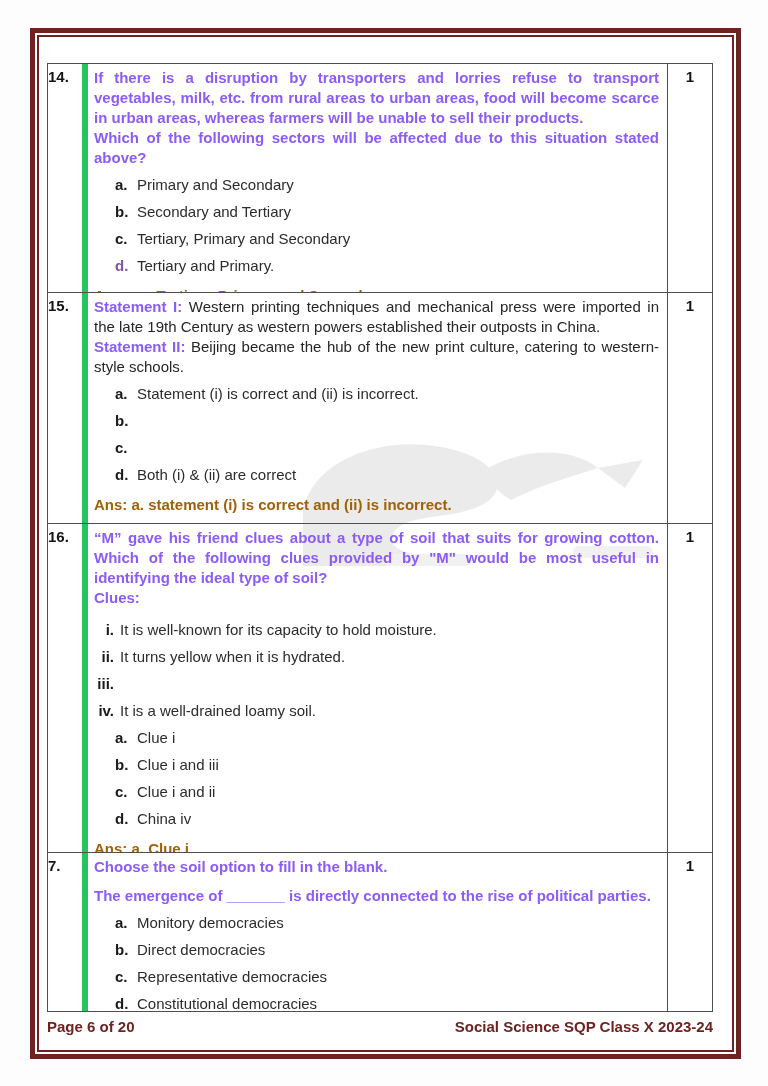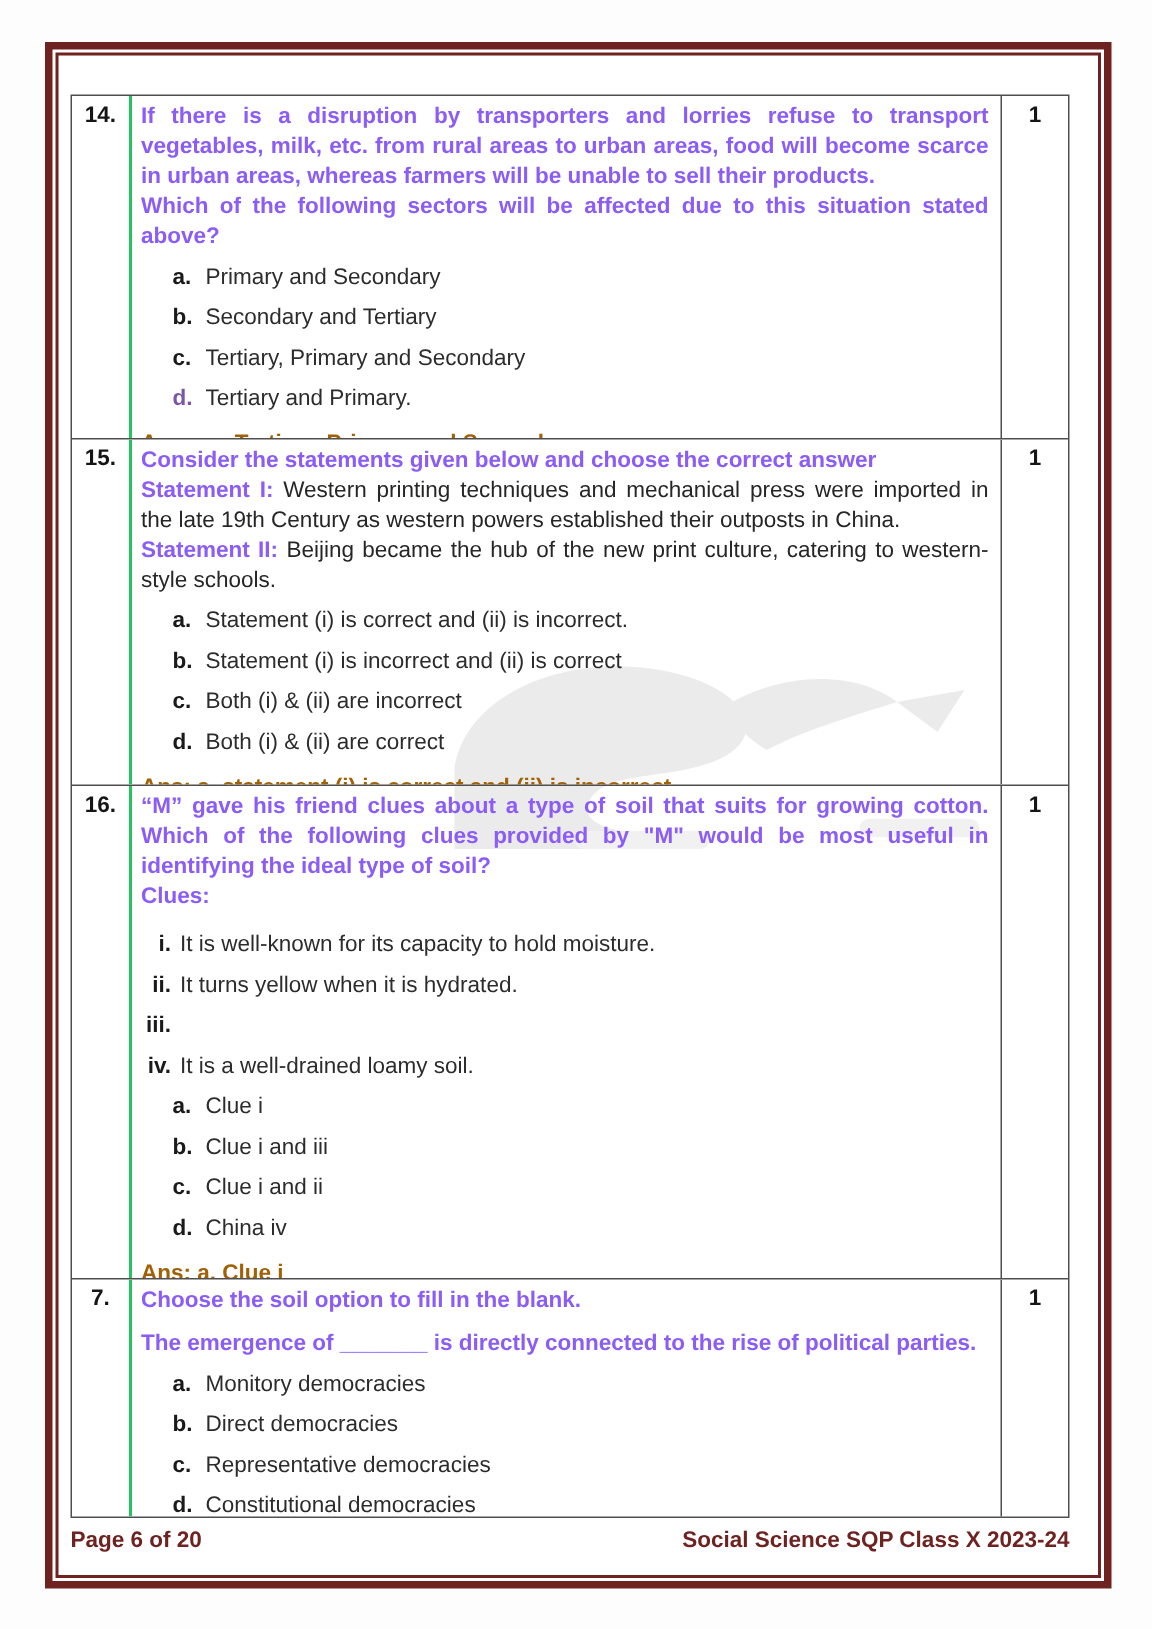--- a/index.html
+++ b/index.html
@@ -40,23 +40,23 @@
   .qrow{
     display:flex;
     border-bottom:1px solid #4f4f4f;
     box-sizing:border-box;
     overflow:hidden;
     position:relative;z-index:1;
   }
   .qrow:last-child{border-bottom:none;flex:1;}
   .col-num{
     width:40px;flex:0 0 40px;
-    border-right:2px solid #22c55e;
-    box-sizing:border-box;
-    padding-top:4px;text-align:center;
+    border-right:6px solid #22c55e;
+    box-sizing:border-box;
+    padding-top:4px;text-align:left;
     font-weight:700;font-size:15px;color:#151515;
   }
   .col-body{
     flex:1;
     border-right:1px solid #4f4f4f;
     box-sizing:border-box;
     padding:4px 8px 0 6px;
     font-size:15px;line-height:20px;color:#262626;
   }
   .col-marks{
@@ -128,35 +128,32 @@
                   <span class="opt-text">Tertiary and Primary.</span>
                 </div>
               </div>
               <p class="answer">Ans:  c.  Tertiary, Primary and Secondary</p>
             </div>
             <div class="col-marks"><span>1</span></div>
           </div>
           <div class="qrow" style="flex: 0 0 231px;">
             <div class="col-num"><span>15.</span></div>
             <div class="col-body">
-              <p class="para"><span class="b">Consider the statements given below and choose the correct answer</span></p>
               <p class="para justify"><span class="b">Statement I:</span><span> Western printing techniques and mechanical press were imported in the late 19th Century as western powers established their outposts in China.</span></p>
               <p class="para justify"><span class="b">Statement II:</span><span> Beijing became the hub of the new print culture, catering to western-style schools.</span></p>
               <div class="opts">
                 <div class="opt">
                   <span class="opt-letter">a.</span>
                   <span class="opt-text">Statement (i) is correct and (ii) is incorrect.</span>
                 </div>
                 <div class="opt">
                   <span class="opt-letter">b.</span>
-                  <span class="opt-text">Statement (i) is incorrect and (ii) is correct</span>
-                </div>
-                <div class="opt">
-                  <span class="opt-letter">c.</span>
-                  <span class="opt-text">Both (i) &amp; (ii) are incorrect</span>
+                </div>
+                <div class="opt">
+                  <span class="opt-letter">c.</span>
                 </div>
                 <div class="opt">
                   <span class="opt-letter">d.</span>
                   <span class="opt-text">Both (i) &amp; (ii) are correct</span>
                 </div>
               </div>
               <p class="answer">Ans: a. statement (i) is correct and (ii) is incorrect.</p>
             </div>
             <div class="col-marks"><span>1</span></div>
           </div>

